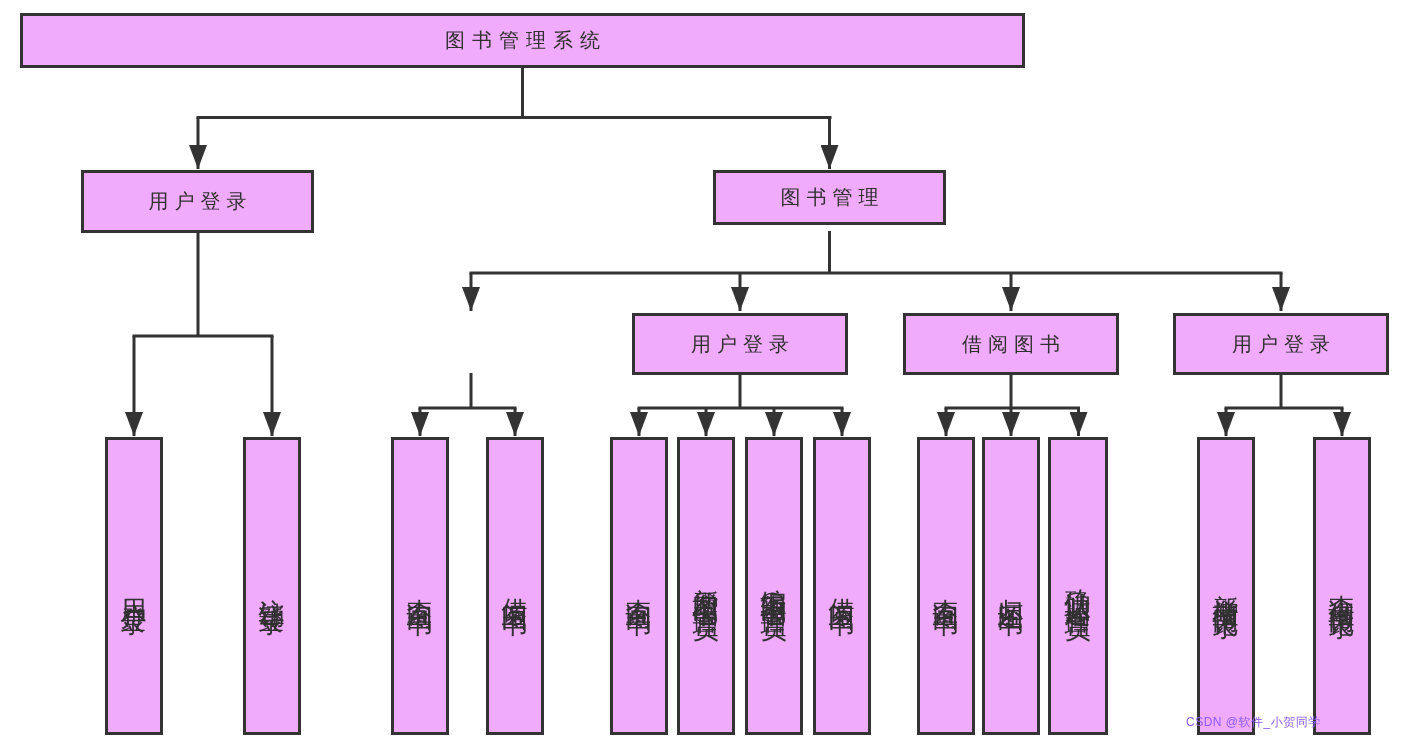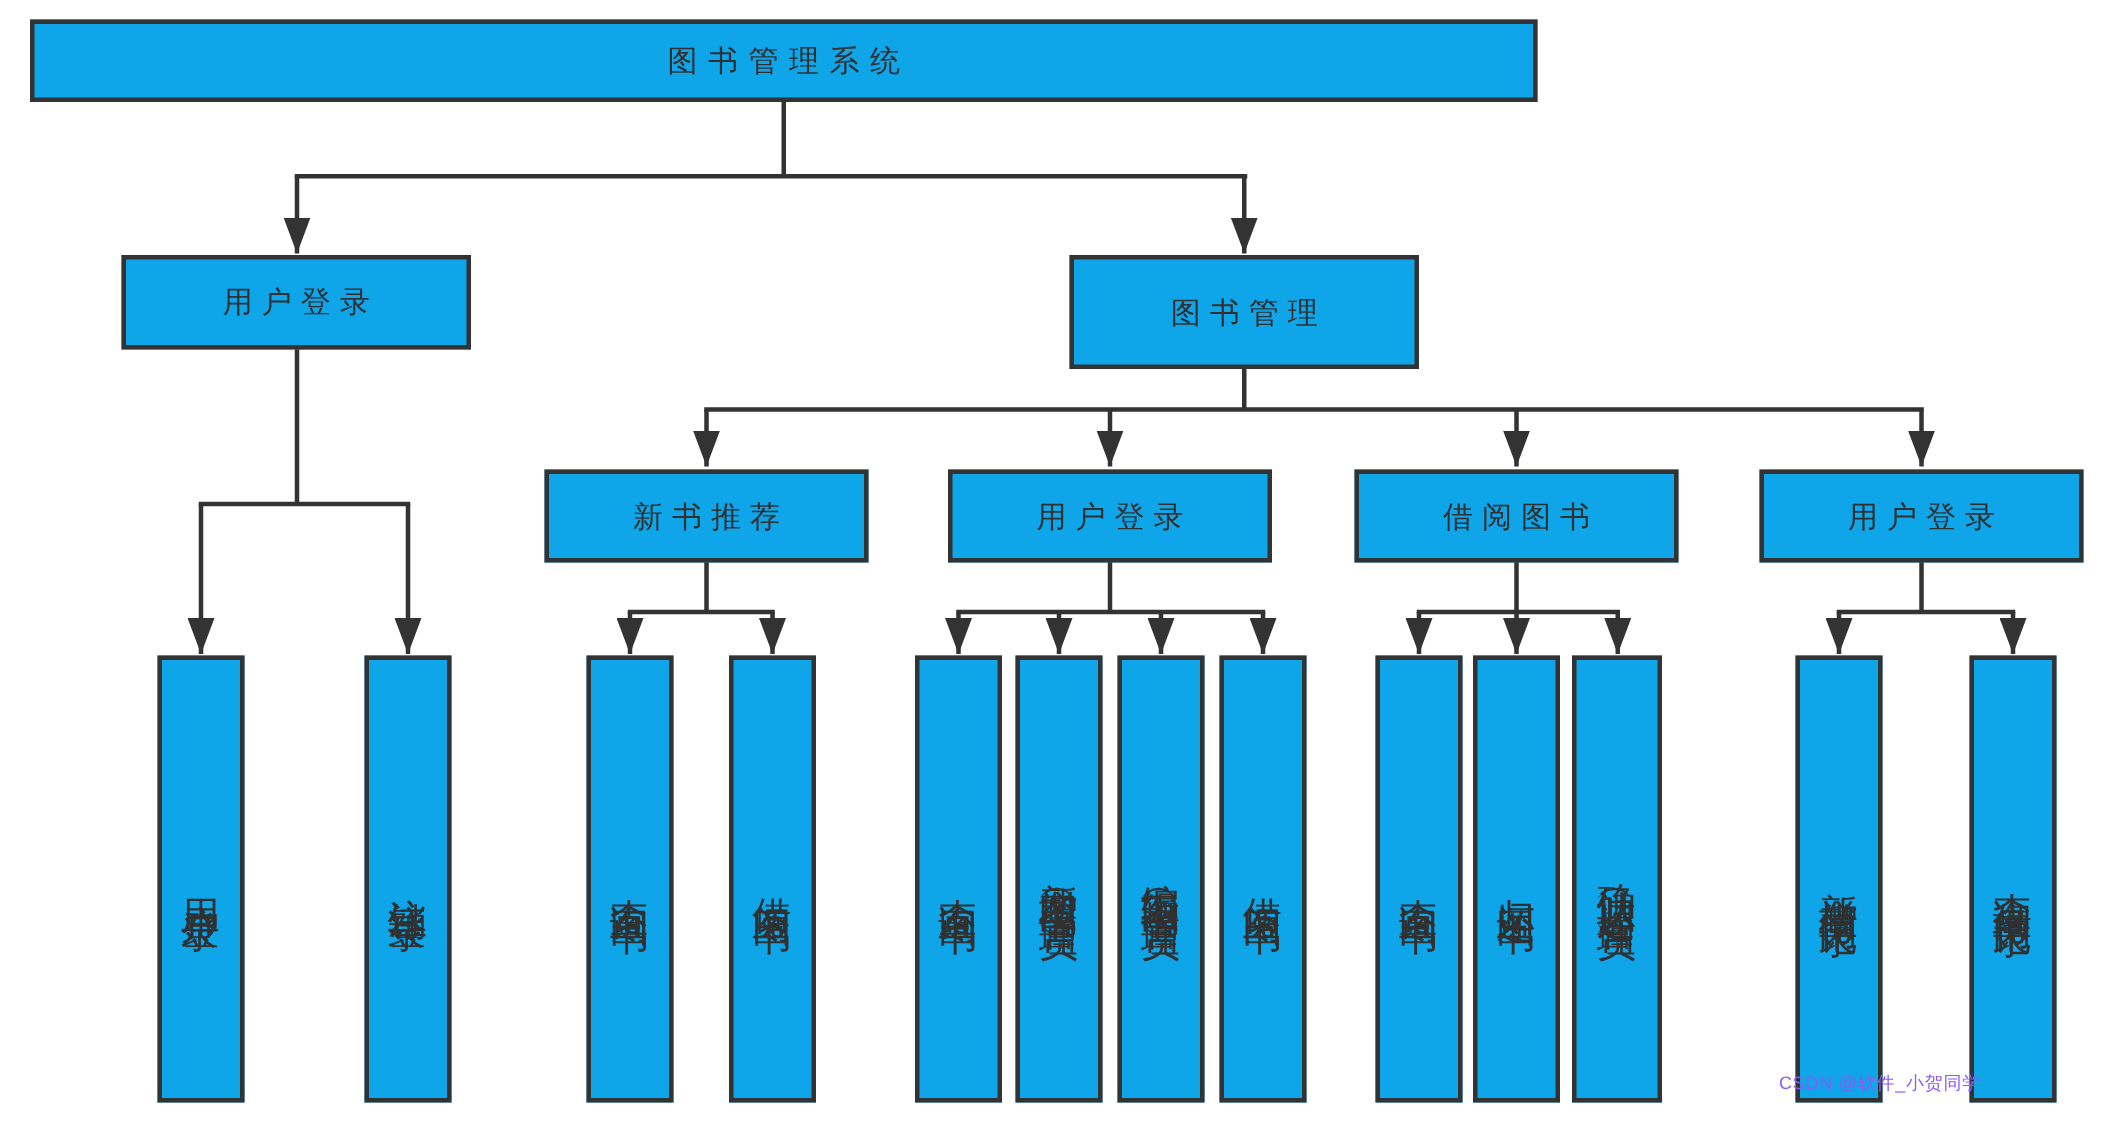--- a/index.html
+++ b/index.html
@@ -14,21 +14,21 @@
   svg.wires {
     position: absolute;
     left: 0; top: 0;
     width: 1405px; height: 747px;
     pointer-events: none;
   }
   .node {
     position: absolute;
     box-sizing: border-box;
     border: 3px solid #333333;
-    background: #0ea5e9;
+    background: #f0abfc;
     color: #303030;
     display: flex;
     align-items: center;
     justify-content: center;
     text-align: center;
   }
   .h-node {
     font-size: 20px;
     letter-spacing: 6px;
     padding-left: 6px; 
@@ -55,21 +55,21 @@
     letter-spacing: 0.5px;
     color: #8b5cf6;
     z-index: 10;
     white-space: nowrap;
   }
 
   
   .n-root  { left: 20px;  top: 13px;  width: 1005px; height: 55px; }
 
   .n-login { left: 81px;  top: 170px; width: 233px; height: 63px; }
-  .n-mgmt  { left: 713px; top: 170px; width: 233px; height: 76px; }
+  .n-mgmt  { left: 713px; top: 170px; width: 233px; height: 55px; }
 
   .l3 { top: 313px; height: 62px; width: 216px; }
   .n-recommend { left: 363px;  }
   .n-borrowing { left: 632px;  }
   .n-current   { left: 903px;  }
   .n-records   { left: 1173px; }
 
   .l4 { top: 437px; height: 298px; width: 58px; }
   .n-a1 { left: 105px; }
   .n-a2 { left: 243px; }
@@ -138,21 +138,20 @@
 
     <line x1="1226" y1="408" x2="1226" y2="436" stroke="#333333" stroke-width="3" marker-end="url(#ah)"></line>
     <line x1="1342" y1="408" x2="1342" y2="436" stroke="#333333" stroke-width="3" marker-end="url(#ah)"></line>
   </svg>
 
   <div class="node root-node n-root">图书管理系统</div>
 
   <div class="node h-node n-login">用户登录</div>
   <div class="node h-node n-mgmt">图书管理</div>
 
-  <div class="node h-node l3 n-recommend">新书推荐</div>
   <div class="node h-node l3 n-borrowing">用户登录</div>
   <div class="node h-node l3 n-current">借阅图书</div>
   <div class="node h-node l3 n-records">用户登录</div>
 
   <div class="node v-node l4 n-a1">用户登录</div>
   <div class="node v-node l4 n-a2">注销登录</div>
 
   <div class="node v-node l4 n-b1">查询图书</div>
   <div class="node v-node l4 n-b2">借阅图书</div>
 

